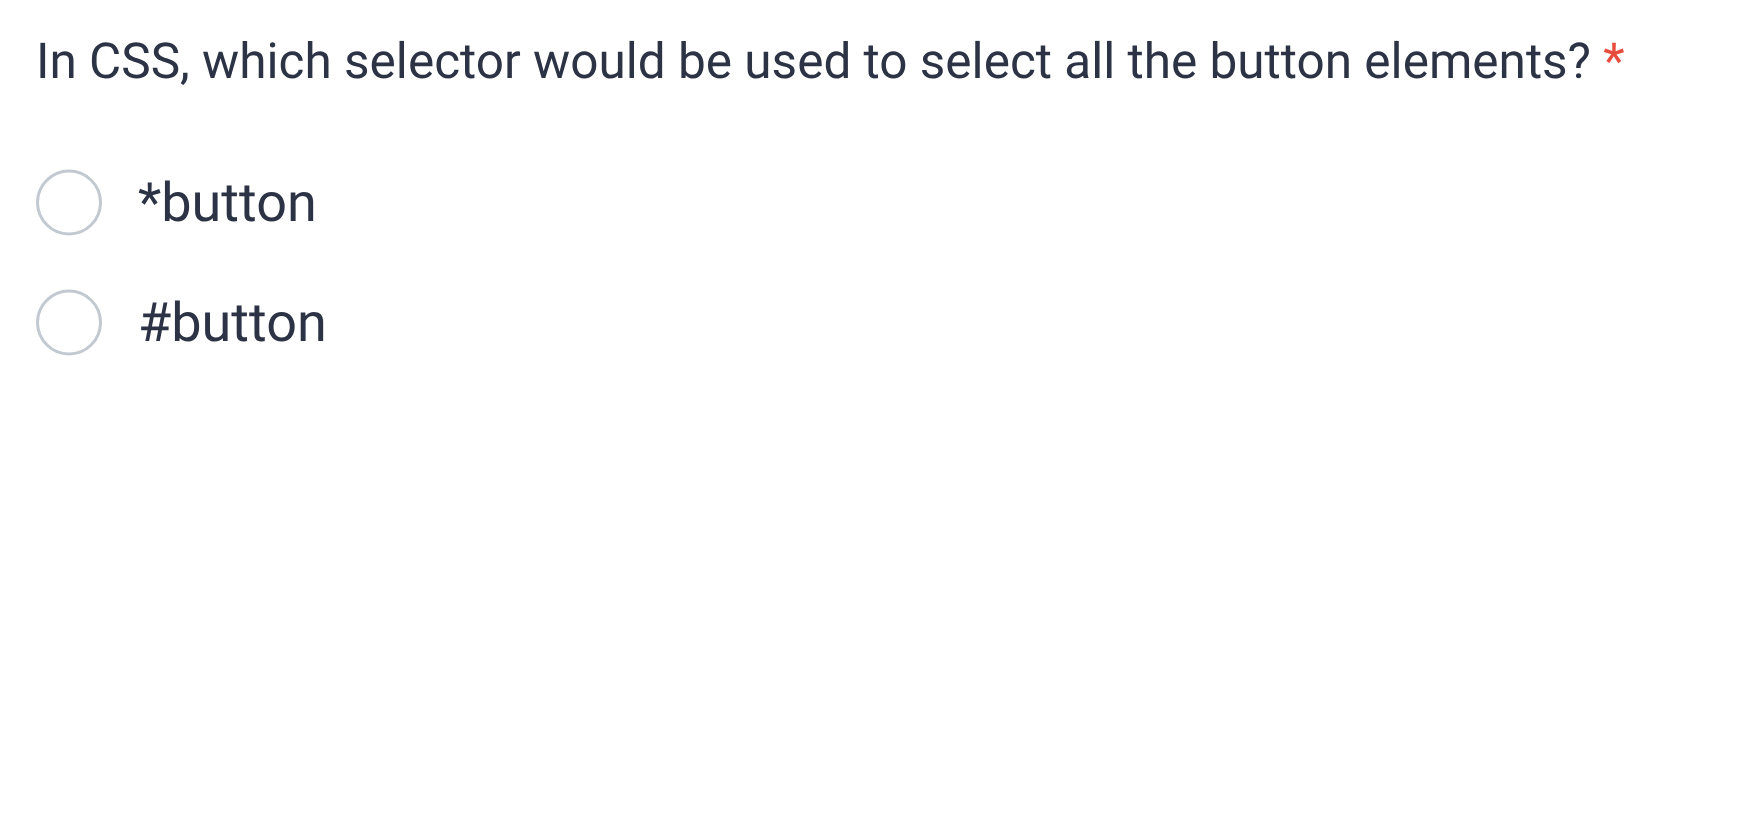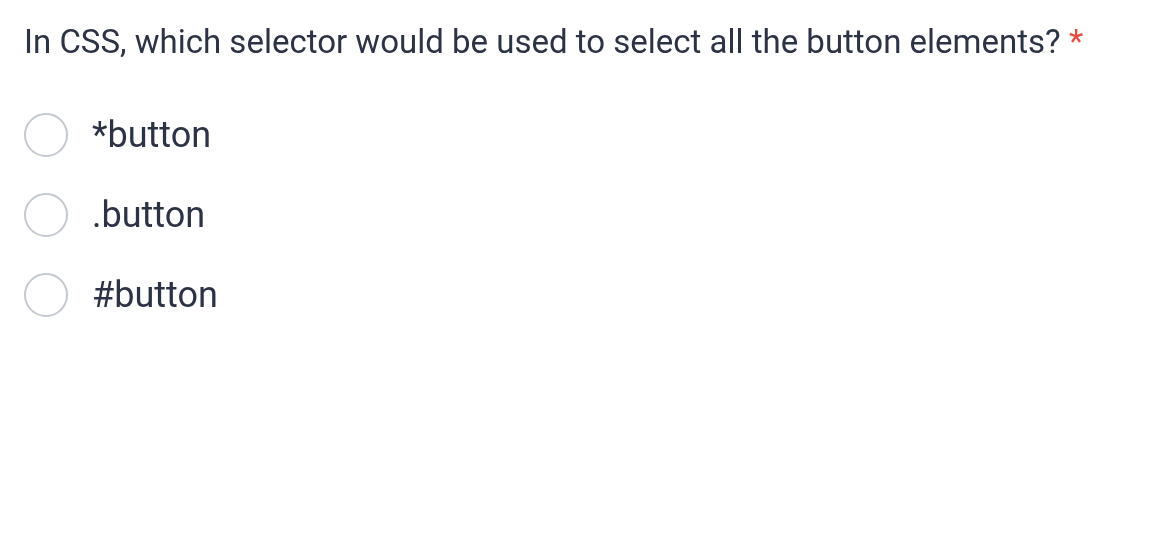--- a/index.html
+++ b/index.html
@@ -58,19 +58,15 @@
   <span>In CSS, which selector would be used to select all the button elements? </span><span class="required-asterisk">*</span>
 </div>
 
 <div class="options">
   <label class="option">
     <span class="radio-circle"></span>
     <span class="option-label">*button</span>
   </label>
   <label class="option">
     <span class="radio-circle"></span>
-    <span class="option-label">.button</span>
-  </label>
-  <label class="option">
-    <span class="radio-circle"></span>
     <span class="option-label">#button</span>
   </label>
 </div>
 
 </body></html>

